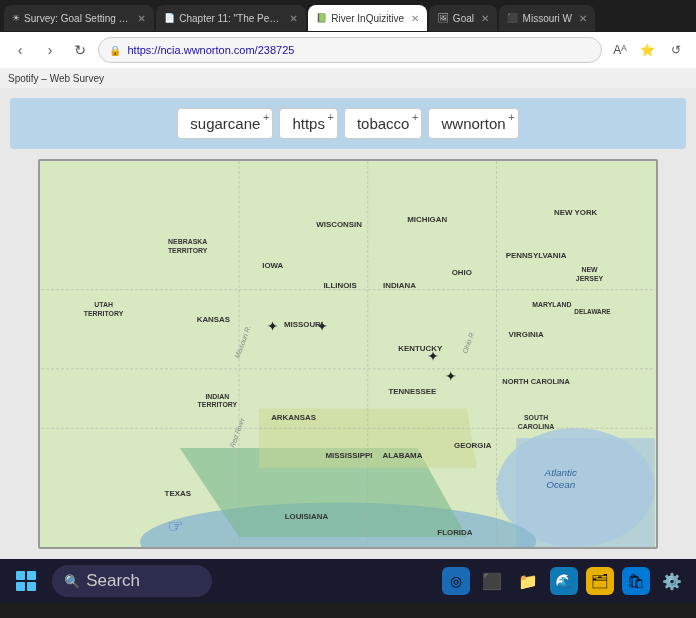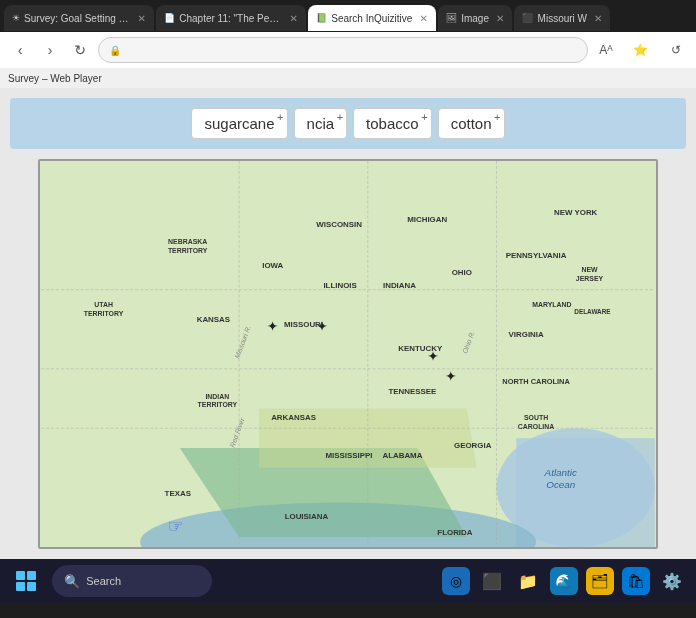--- a/index.html
+++ b/index.html
@@ -95,21 +95,21 @@
       gap: 6px;
     }
 
     .address-text {
       font-size: 11px;
       color: #1a0dab;
     }
 
     .nav-icons {
       display: flex;
-      gap: 11px;
+      gap: 4px;
     }
 
     .spotify-bar {
       background: #f0f0f0;
       padding: 2px 8px;
       font-size: 10px;
       color: #333;
       height: 20px;
       display: flex;
       align-items: center;
@@ -217,21 +217,21 @@
       align-items: center;
       background: #2d2d4e;
       border-radius: 20px;
       padding: 4px 12px;
       gap: 6px;
       width: 160px;
       height: 32px;
     }
 
     .search-bar-text {
-      font-size: 11px;
+      font-size: 17px;
       color: #ccc;
     }
 
     .taskbar-icons {
       display: flex;
       gap: 8px;
       margin-left: auto;
       align-items: center;
     }
 
@@ -256,71 +256,72 @@
       <span class="tab-label">Survey: Goal Setting and...</span>
       <span class="tab-close">✕</span>
     </div>
     <div class="tab">
       <span style="font-size:9px">📄</span>
       <span class="tab-label">Chapter 11: "The Peculia...</span>
       <span class="tab-close">✕</span>
     </div>
     <div class="tab active">
       <span style="font-size:9px">📗</span>
-      <span class="tab-label">Search InQuizitive</span>
+      <span class="tab-label">River InQuizitive</span>
       <span class="tab-close">✕</span>
     </div>
     <div class="tab">
       <span style="font-size:9px">🖼</span>
-      <span class="tab-label">Image</span>
+      <span class="tab-label">Goal</span>
       <span class="tab-close">✕</span>
     </div>
     <div class="tab">
       <span style="font-size:9px">⬛</span>
       <span class="tab-label">Missouri W</span>
       <span class="tab-close">✕</span>
     </div>
   </div>
 
   <div class="nav-bar">
     <button class="nav-btn">‹</button>
     <button class="nav-btn">›</button>
     <button class="nav-btn">↻</button>
     <div class="address-bar">
       <span style="font-size:10px;color:#555">🔒</span>
+      <span class="address-text">https://ncia.wwnorton.com/238725</span>
     </div>
     <div class="nav-icons">
       <button class="nav-btn" style="font-size:12px">Aᴬ</button>
       <button class="nav-btn" style="font-size:12px">⭐</button>
       <button class="nav-btn" style="font-size:12px">↺</button>
     </div>
   </div>
 
   <div class="spotify-bar">
-    <span>Survey – Web Player</span>
+    <span>Spotify – Web Survey</span>
   </div>
 </div>
 
 <div class="content-area">
 
   <div class="chips-container">
     <div class="chip">
       <span>sugarcane</span>
       <span class="chip-plus">+</span>
     </div>
     <div class="chip">
-      <span>ncia</span>
+      <span>https</span>
       <span class="chip-plus">+</span>
     </div>
     <div class="chip">
       <span>tobacco</span>
       <span class="chip-plus">+</span>
     </div>
     <div class="chip">
-      <span>cotton</span>
+      <span>wwnorton</span>
       <span class="chip-plus">+</span>
     </div>
   </div>
 
   <div class="map-container">
     <svg class="map-svg" viewBox="0 0 620 390" xmlns="http://www.w3.org/2000/svg">
 
       <rect x="0" y="0" width="620" height="390" fill="#d8e8c0"></rect>
 
       <ellipse cx="540" cy="330" rx="80" ry="60" fill="#a8c8e0" opacity="0.8"></ellipse>

